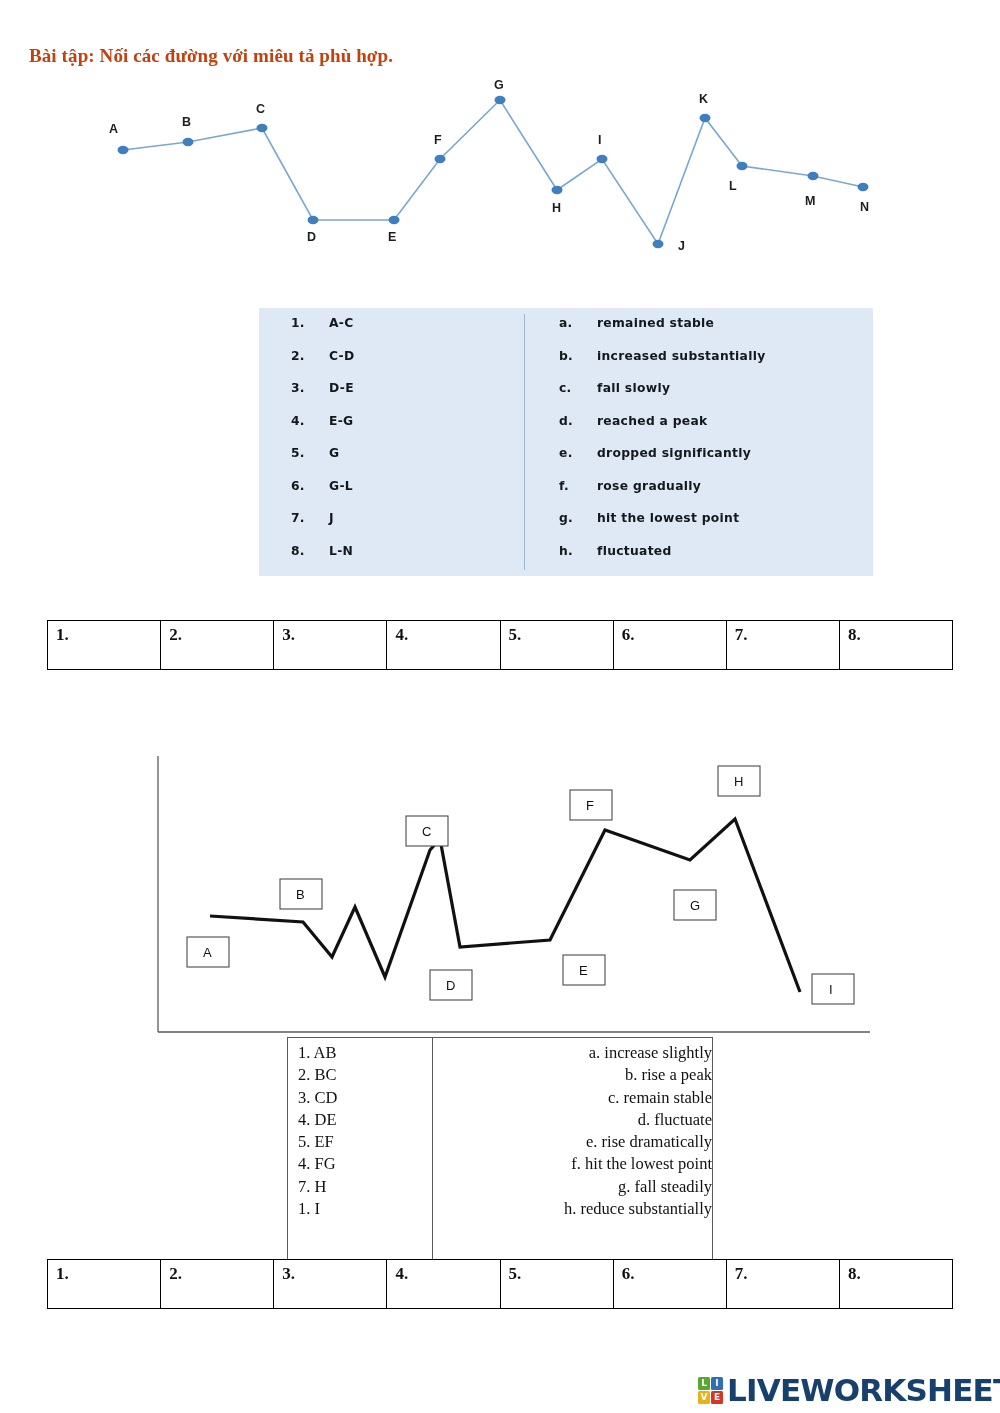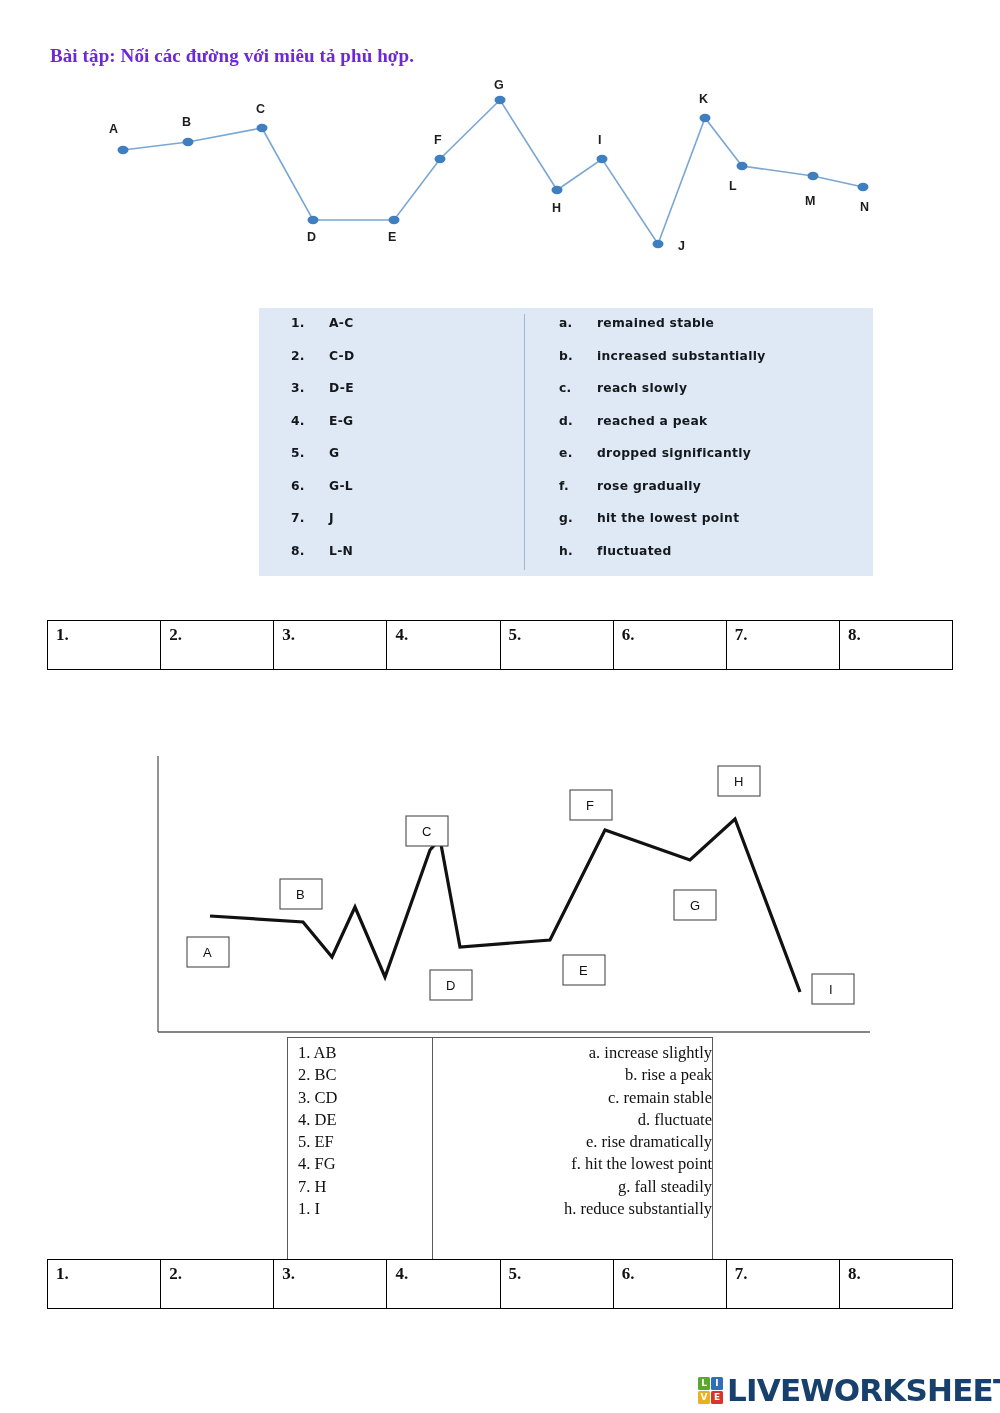--- a/index.html
+++ b/index.html
@@ -12,26 +12,26 @@
     width: 1000px;
     height: 1413px;
     position: relative;
     font-family: "Liberation Serif", serif;
     overflow: hidden;
   }
 
   
   .worksheet-title {
     position: absolute;
-    left: 50px;
+    left: 29px;
     top: 45px;
     font-family: "Liberation Serif", serif;
     font-size: 19px;
     font-weight: bold;
-    color: #6d28d9;
+    color: #c2410c;
     letter-spacing: 0.1px;
     white-space: nowrap;
   }
 
   
   .chart1-wrap {
     position: absolute;
     left: 60px;
     top: 78px;
     width: 880px;
@@ -285,21 +285,21 @@
     <div class="mb1-row">
       <span class="mb1-key">a.</span>
       <span class="mb1-val">remained stable</span>
     </div>
     <div class="mb1-row">
       <span class="mb1-key">b.</span>
       <span class="mb1-val">increased substantially</span>
     </div>
     <div class="mb1-row">
       <span class="mb1-key">c.</span>
-      <span class="mb1-val">reach slowly</span>
+      <span class="mb1-val">fall slowly</span>
     </div>
     <div class="mb1-row">
       <span class="mb1-key">d.</span>
       <span class="mb1-val">reached a peak</span>
     </div>
     <div class="mb1-row">
       <span class="mb1-key">e.</span>
       <span class="mb1-val">dropped significantly</span>
     </div>
     <div class="mb1-row">

